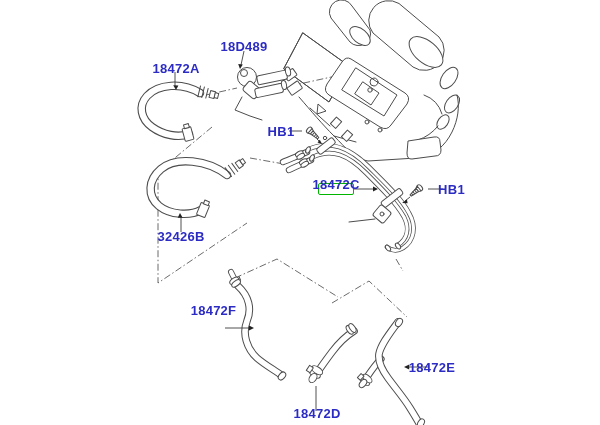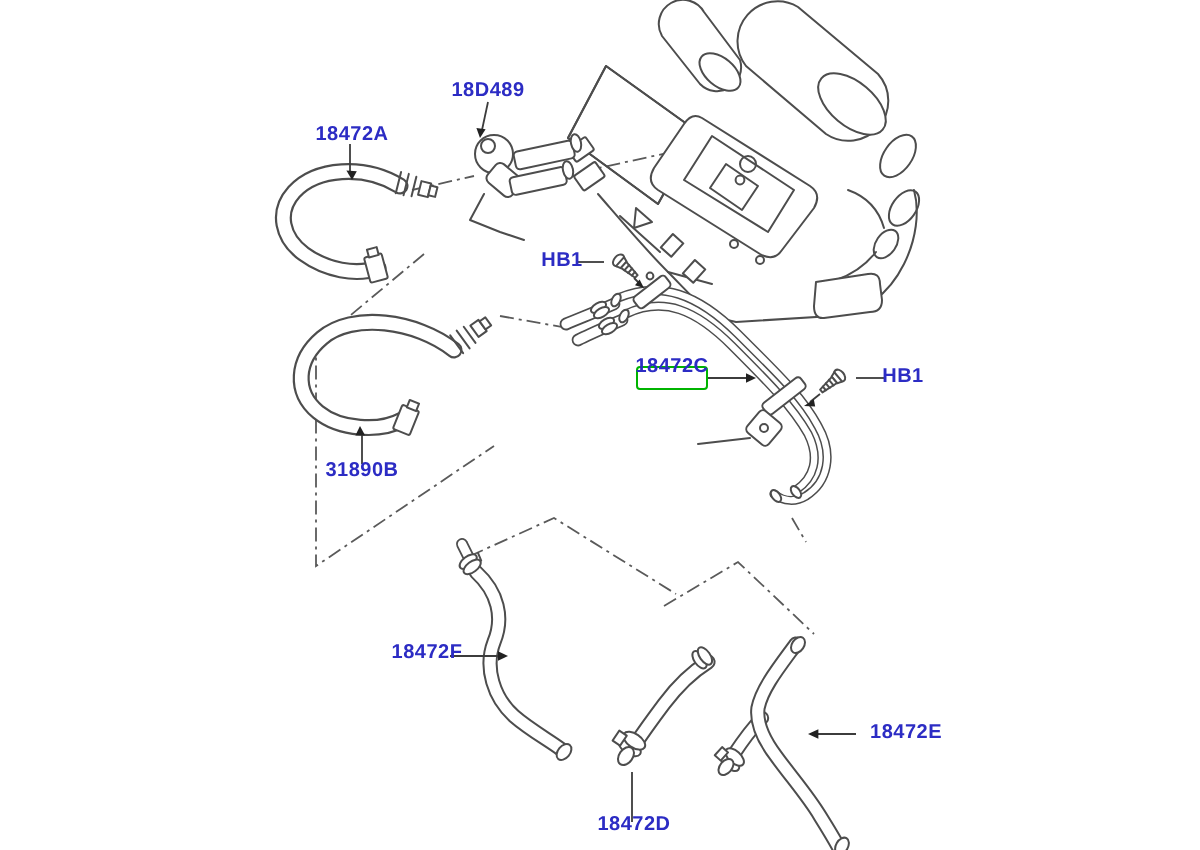--- a/index.html
+++ b/index.html
@@ -18,21 +18,21 @@
   .s  {stroke:var(--line);stroke-width:1;fill:none;stroke-linejoin:round;stroke-linecap:round;}
   .sf {stroke:var(--line);stroke-width:1;fill:#fff;stroke-linejoin:round;}
   .tube-o{stroke:var(--line);fill:none;stroke-linecap:round;}
   .tube-i{stroke:#fff;fill:none;stroke-linecap:round;}
   .dash{stroke:#5a5a5a;stroke-width:0.9;fill:none;stroke-dasharray:7 2.5 1.5 2.5;}
   .leader{stroke:#3c3c3c;stroke-width:0.9;fill:none;}
   .arrow{fill:#222;stroke:none;}
   
   .lbl{
     position:absolute;transform:translate(-50%,-50%);
-    font-size:10px;font-weight:bold;letter-spacing:.25px;
+    font-size:13px;font-weight:bold;letter-spacing:.25px;
     color:var(--label);white-space:nowrap;line-height:1;
     cursor:pointer;
   }
   .hlbox{
     position:absolute;left:318px;top:183px;width:36px;height:11.5px;
     border:1.7px solid var(--hl);border-radius:2px;box-sizing:border-box;
     background:#fff;cursor:pointer;
   }
 </style>
 </head>
@@ -261,18 +261,18 @@
     <polygon class="arrow" points="404,367 409.2,364.6 409.2,369.4"></polygon>
   </g>
 </svg>
 
 <div class="lbl" style="left:176px;top:68px">18472A</div>
 <div class="lbl" style="left:244px;top:45.5px">18D489</div>
 <div class="lbl" style="left:281px;top:131px">HB1</div>
 <div class="hlbox"></div>
 <div class="lbl" style="left:336px;top:184px">18472C</div>
 <div class="lbl" style="left:451.5px;top:189px">HB1</div>
-<div class="lbl" style="left:181px;top:236px">31890B</div>
-<div class="lbl" style="left:213.5px;top:327px">18472F</div>
+<div class="lbl" style="left:181px;top:236px">32426B</div>
+<div class="lbl" style="left:213.5px;top:310px">18472F</div>
 <div class="lbl" style="left:317px;top:413px">18472D</div>
-<div class="lbl" style="left:453px;top:367px">18472E</div>
+<div class="lbl" style="left:432px;top:367px">18472E</div>
 
 </div>
 
 </body></html>

